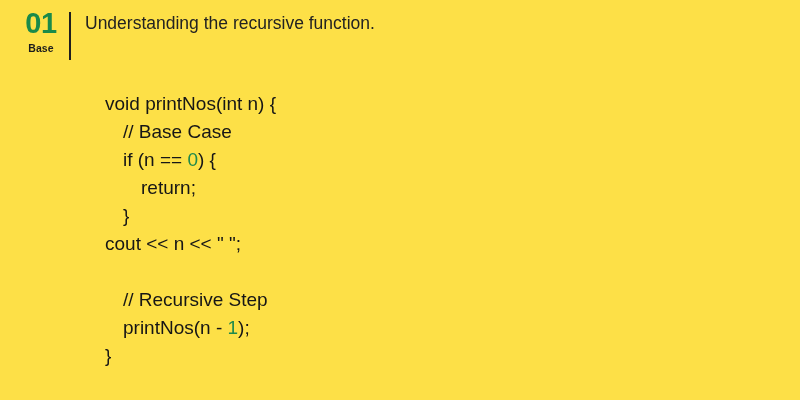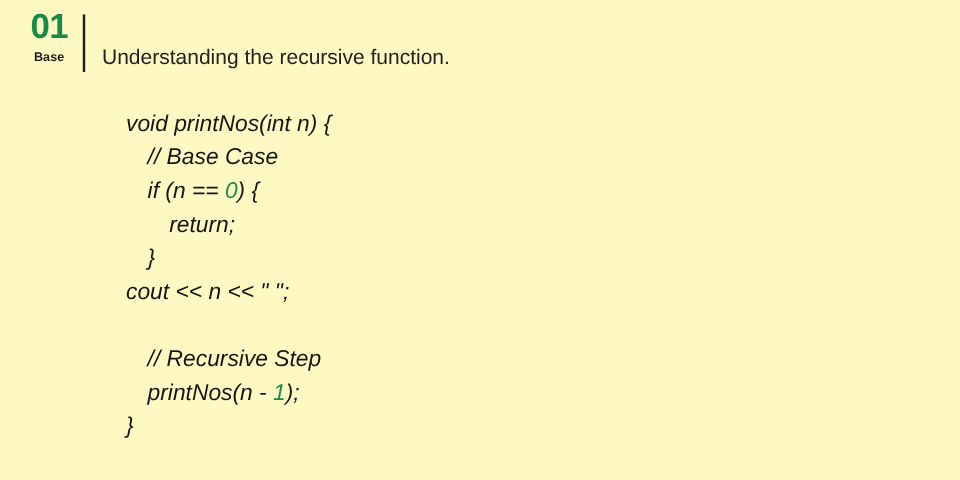--- a/index.html
+++ b/index.html
@@ -11,21 +11,21 @@
     height: 400px;
     background: #f2f2f2;
     font-family: "Liberation Sans", sans-serif;
     overflow: hidden;
     -webkit-font-smoothing: antialiased;
   }
   .slide {
     position: relative;
     width: 800px;
     height: 400px;
-    background: #fef9c3;
+    background: #fde047;
     box-sizing: border-box;
   }
 
   
   .header {
     position: absolute;
     left: 18px;
     top: 9px;
     display: flex;
     align-items: flex-start;
@@ -56,39 +56,38 @@
     height: 48px;
     background: #1f1f1f;
     margin-left: 5px;
     margin-top: 3px;
     flex: none;
   }
   .header-title {
     font-size: 17.5px;
     color: #222222;
     margin-left: 14px;
-    margin-top: 28px;
+    margin-top: 4px;
     white-space: nowrap;
   }
 
   
   .code-block {
     position: absolute;
     left: 105px;
     top: 90px;
     font-family: "Liberation Sans", sans-serif;
     font-size: 19px;
     line-height: 28px;
     color: #161616;
     white-space: pre;
   }
   .code-line {
     height: 28px;
     white-space: pre;
-    font-style: italic;
   }
   .code-line.blank {
     height: 28px;
   }
   .ind-0 { padding-left: 0px; }
   .ind-1 { padding-left: 18px; }
   .ind-2 { padding-left: 36px; }
 
   .tok-num {
     color: #1f8a4c;

